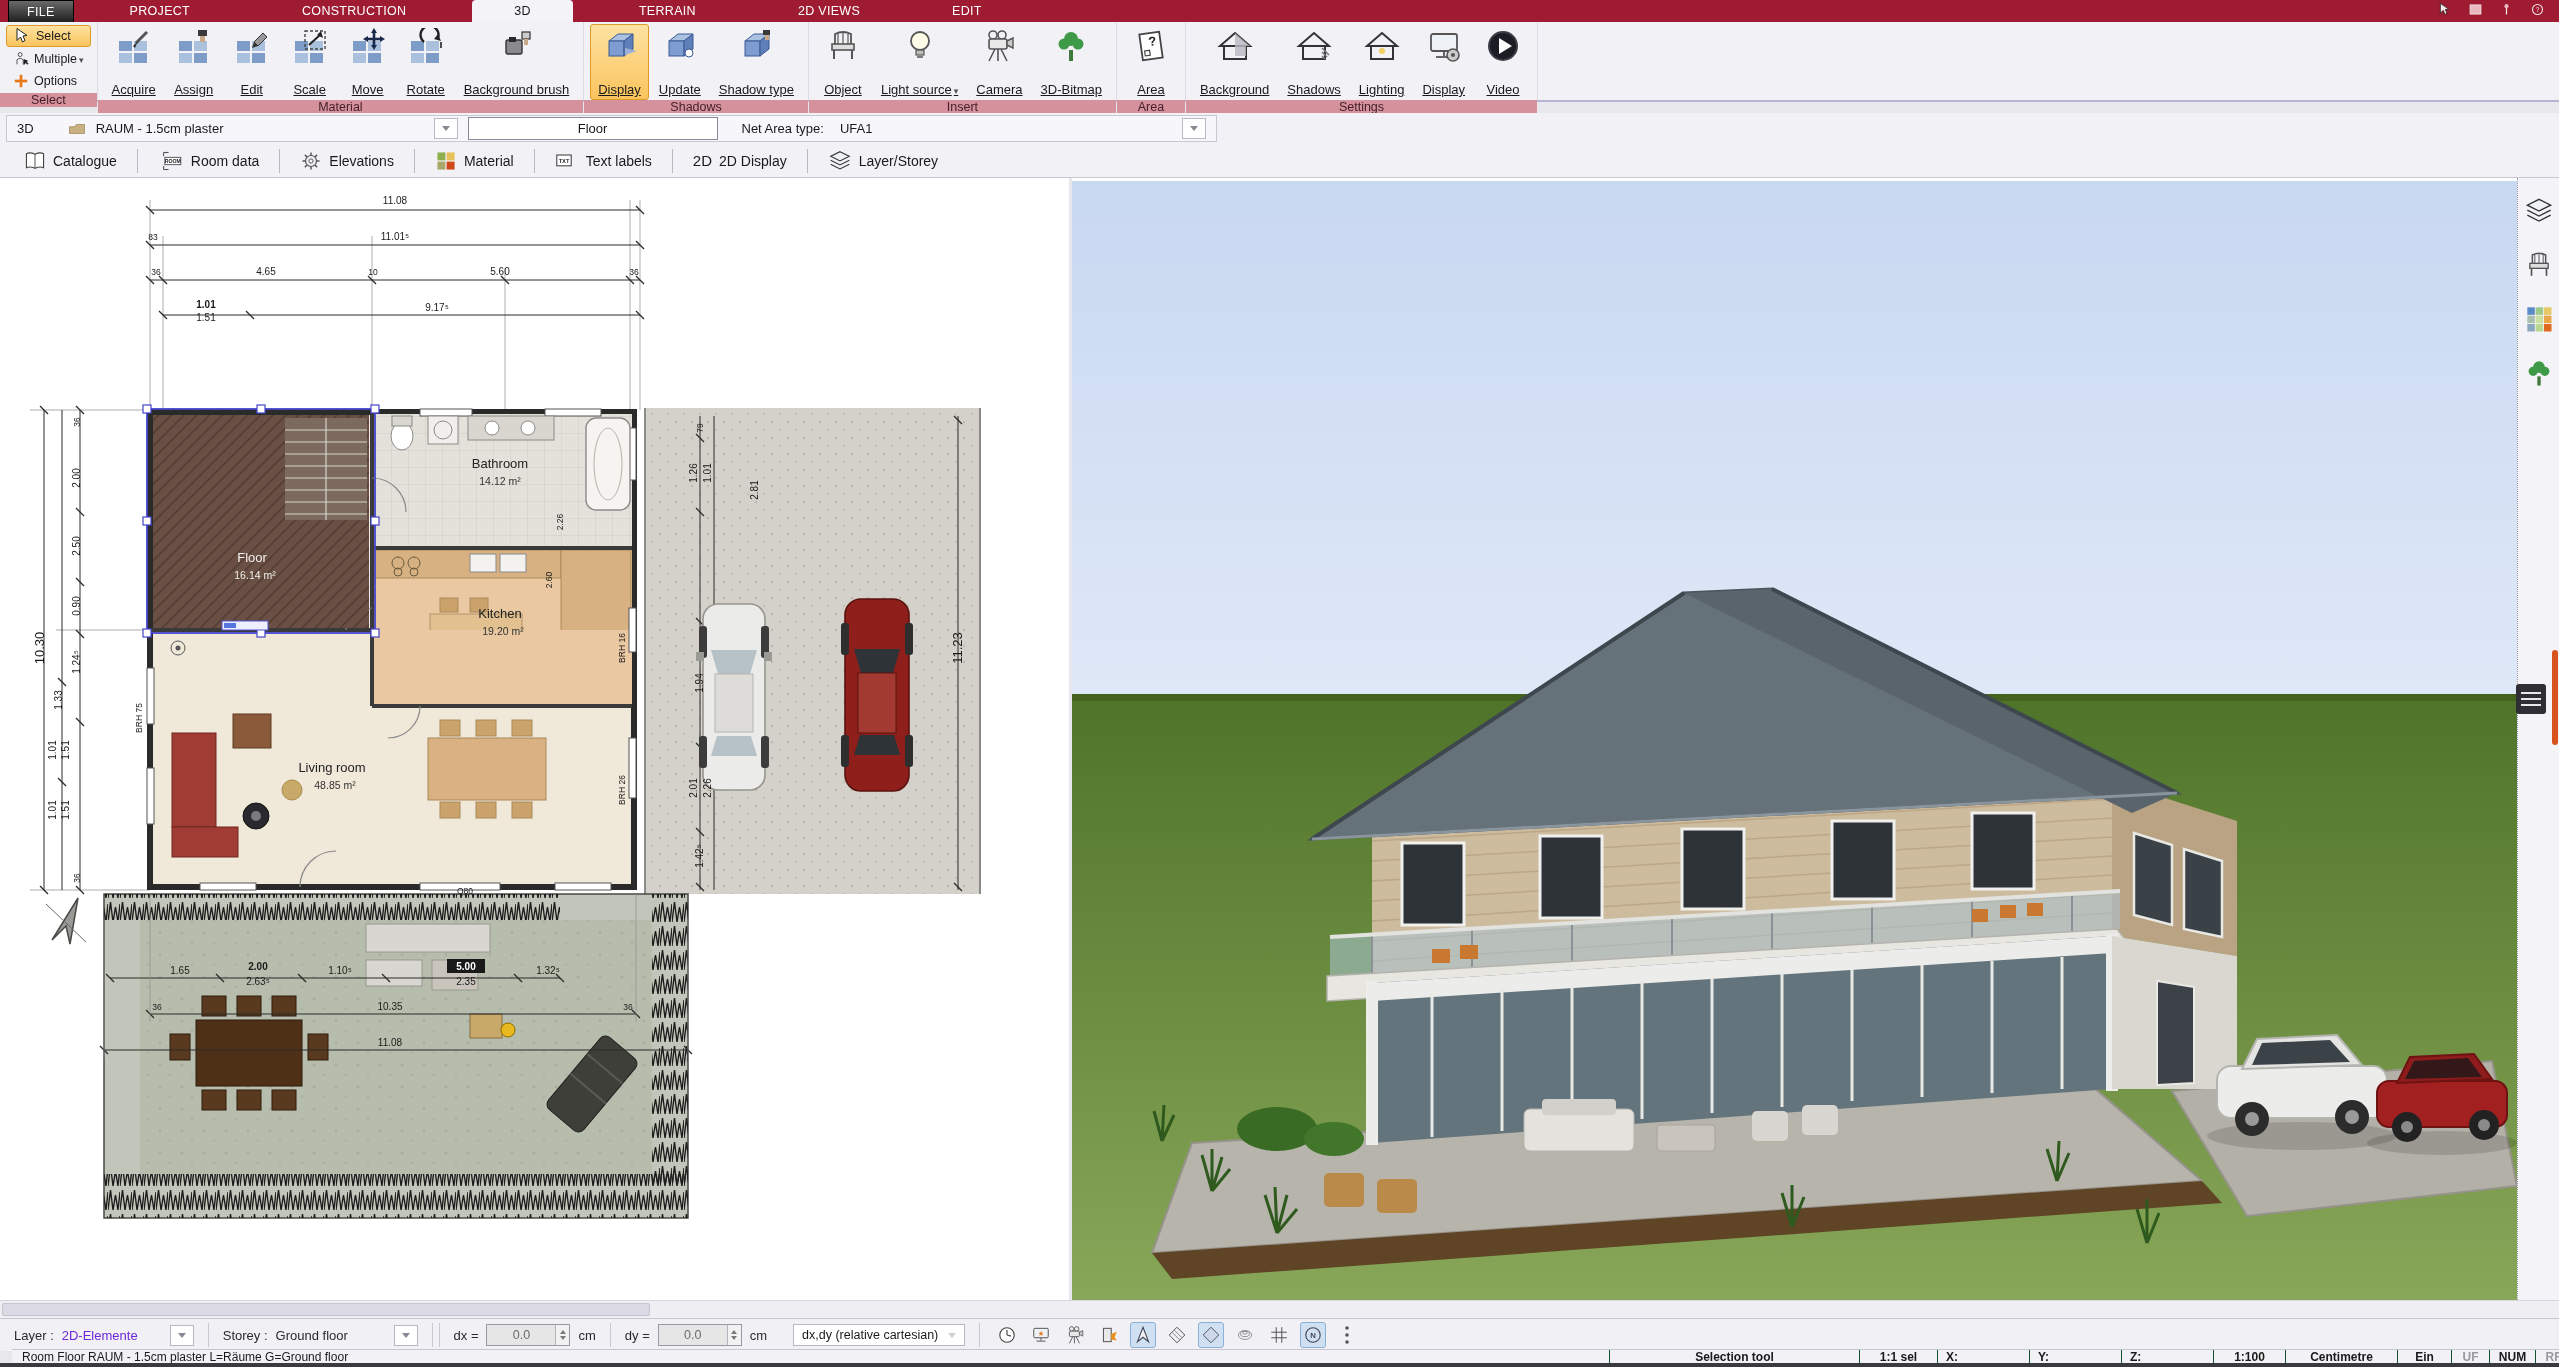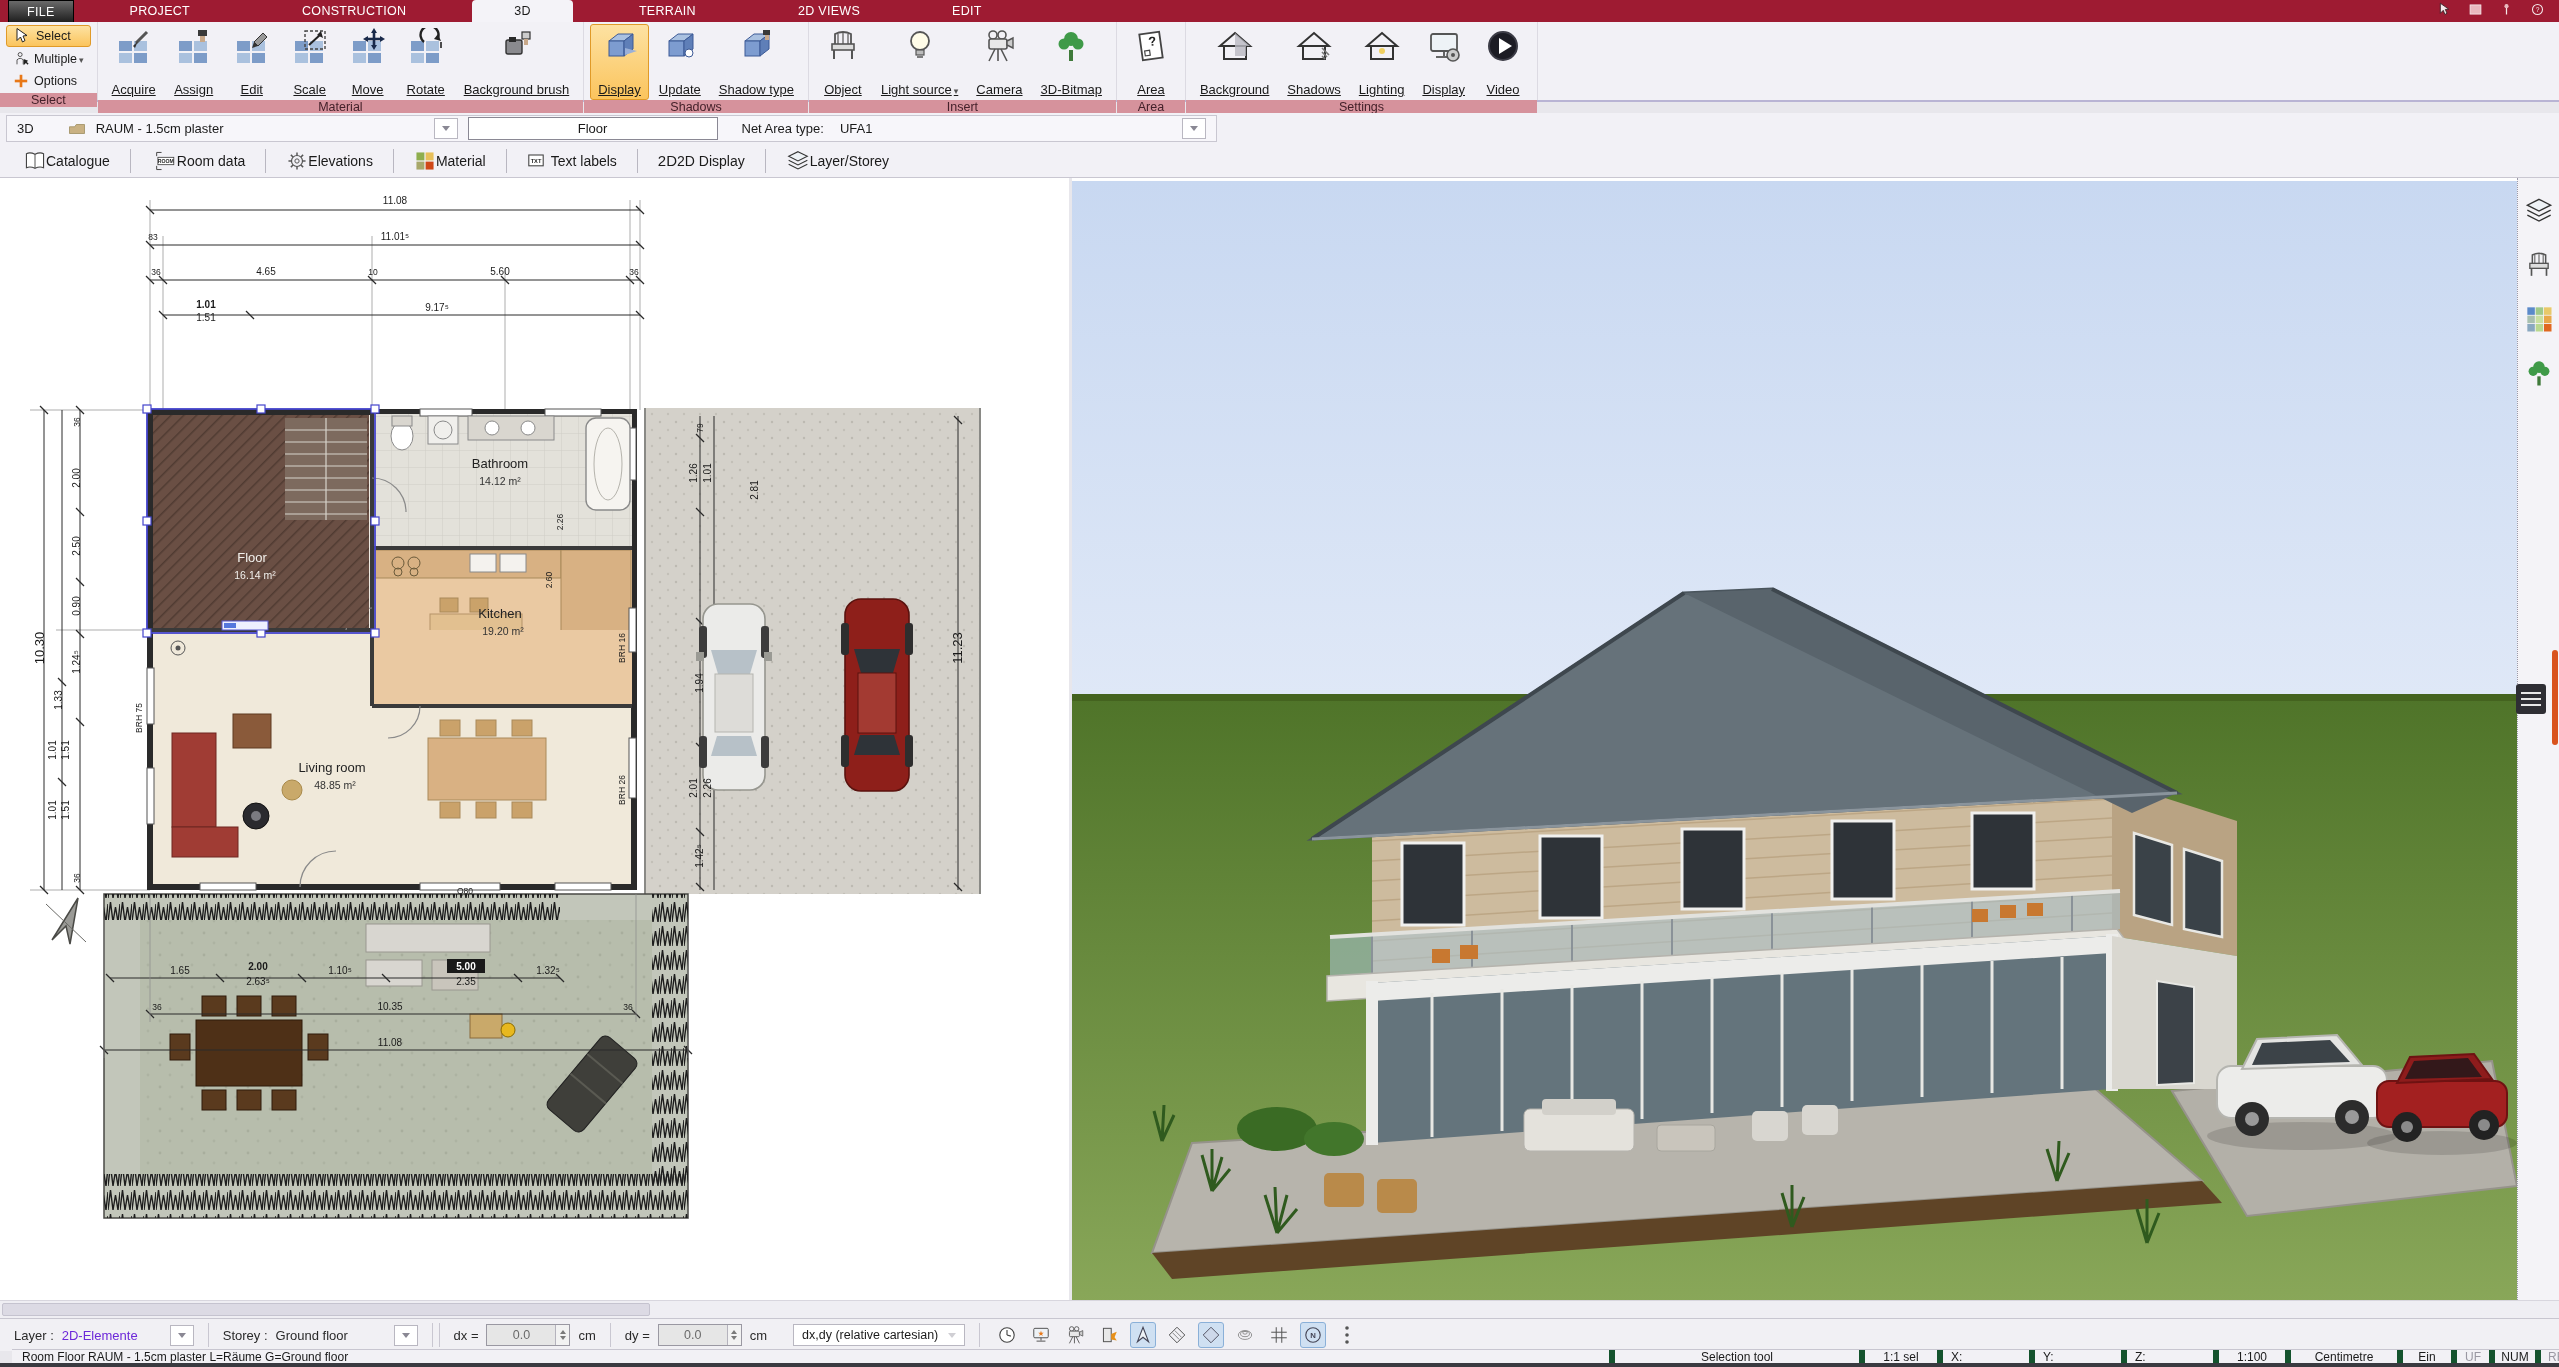--- a/index.html
+++ b/index.html
@@ -32,21 +32,21 @@
 
   
   #contextbar{position:absolute;left:0;top:113px;width:2559px;height:31px;background:#f2f1f6;display:flex;align-items:center;}
   #contextbox{margin-left:6px;height:27px;border:1px solid #c9c7d1;background:#f7f6fa;display:flex;align-items:center;padding:0 10px;gap:10px;}
   .ddbox{width:24px;height:21px;border:1px solid #b9b7c1;background:#fff;display:flex;align-items:center;justify-content:center;}
   .ddtri{width:0;height:0;border-left:4px solid transparent;border-right:4px solid transparent;border-top:5px solid #8a8894;}
   #floorbox{width:250px;height:23px;border:1px solid #8a8894;background:#fff;display:flex;align-items:center;justify-content:center;}
 
   
   #viewtabs{position:absolute;left:0;top:144px;width:2559px;height:34px;background:#f2f1f6;border-bottom:1px solid #c9c7d1;display:flex;align-items:center;padding-left:8px;}
-  .vtab{display:flex;align-items:center;padding:0 16px;height:28px;font-size:14px;}
+  .vtab{display:flex;align-items:center;gap:7px;padding:0 16px;height:28px;font-size:14px;}
   .vsep{width:1px;height:24px;background:#b9b7c1;margin:0 4px;}
 
   
   #plan-pane{position:absolute;left:0;top:178px;width:1069px;height:1122px;background:#ffffff;overflow:hidden;}
   #view3d-pane{position:absolute;left:1072px;top:178px;width:1445px;height:1128px;background:#fff;padding-top:3px;}
   #rightstrip{position:absolute;left:2517px;top:178px;width:42px;height:1128px;background:#f4f3f7;border-left:1px dotted #9a98a8;display:flex;flex-direction:column;align-items:center;padding-top:18px;gap:24px;}
   #pane-handle{position:absolute;left:2516px;top:684px;width:30px;height:30px;background:#2e2e34;border-radius:3px;display:flex;flex-direction:column;justify-content:center;gap:4px;padding:0 5px;}
   #pane-handle div{height:2px;background:#e8e8e8;}
   #right-scroll-thumb{position:absolute;left:2552px;top:650px;width:6px;height:95px;background:#d9531e;border-radius:3px;}
 
@@ -62,21 +62,21 @@
   .spinbox .val{flex:1;text-align:center;color:#6a6a6a;font-size:12.5px;}
   .spinner{width:14px;height:20px;border-left:1px solid #b5b3bd;display:flex;flex-direction:column;align-items:center;justify-content:center;gap:2px;background:#f2f2f2;}
   .spinner i{width:0;height:0;border-left:3px solid transparent;border-right:3px solid transparent;}
   .spinner .up{border-bottom:4px solid #7a7a7a;}
   .spinner .dn{border-top:4px solid #7a7a7a;}
   #coordmode{height:22px;border:1px solid #b9b7c1;background:#fff;display:flex;align-items:center;padding:0 8px;gap:10px;font-size:12.5px;}
   .tbicon{width:26px;height:26px;display:flex;align-items:center;justify-content:center;border:1px solid transparent;border-radius:3px;}
   .tbicon.active{background:#cfe0f2;border-color:#8ab0d8;}
   #statusrow{position:absolute;left:12px;top:1349px;width:2559px;height:26px;background:#f2f1f5;border-top:1px solid #c8c6d0;display:flex;font-size:12px;}
   #status-left{padding-left:10px;flex:1;}
-  .scell{border-left:6px solid #14532d;height:14px;display:flex;align-items:center;justify-content:center;padding:0 8px;}
+  .scell{border-left:1px solid #14532d;height:14px;display:flex;align-items:center;justify-content:center;padding:0 8px;font-weight:bold;}
   .scell.gray{color:#9a98a2;}
   #bottom-edge{position:absolute;left:0;top:1363px;width:2559px;height:4px;background:#3a3a40;}
 
   
   .dim{font-family:"Liberation Sans",sans-serif;font-size:10px;fill:#1a1a1a;text-anchor:middle;}
   .dim.bold{font-weight:bold;}
   .dim.small{font-size:8.5px;}
   .dim.big{font-size:13px;}
   .dim.box{fill:#ffffff;}
   .dimbox{fill:#1a1a1a;}

